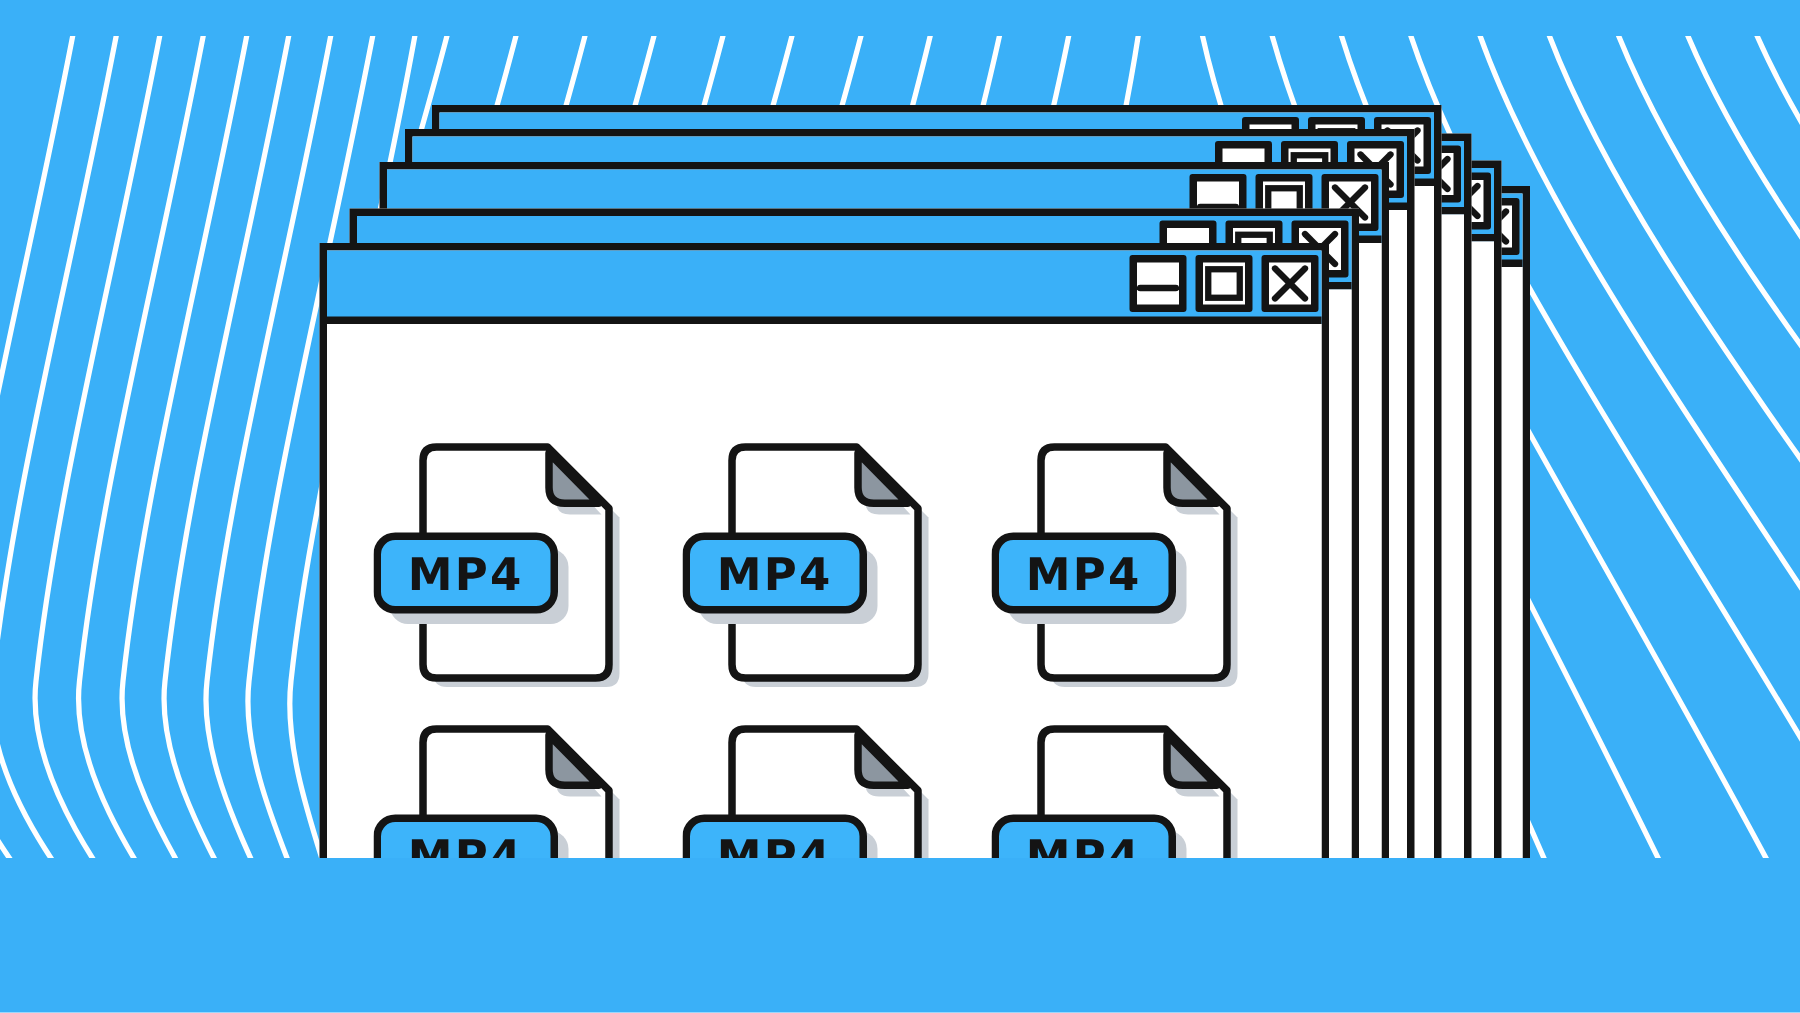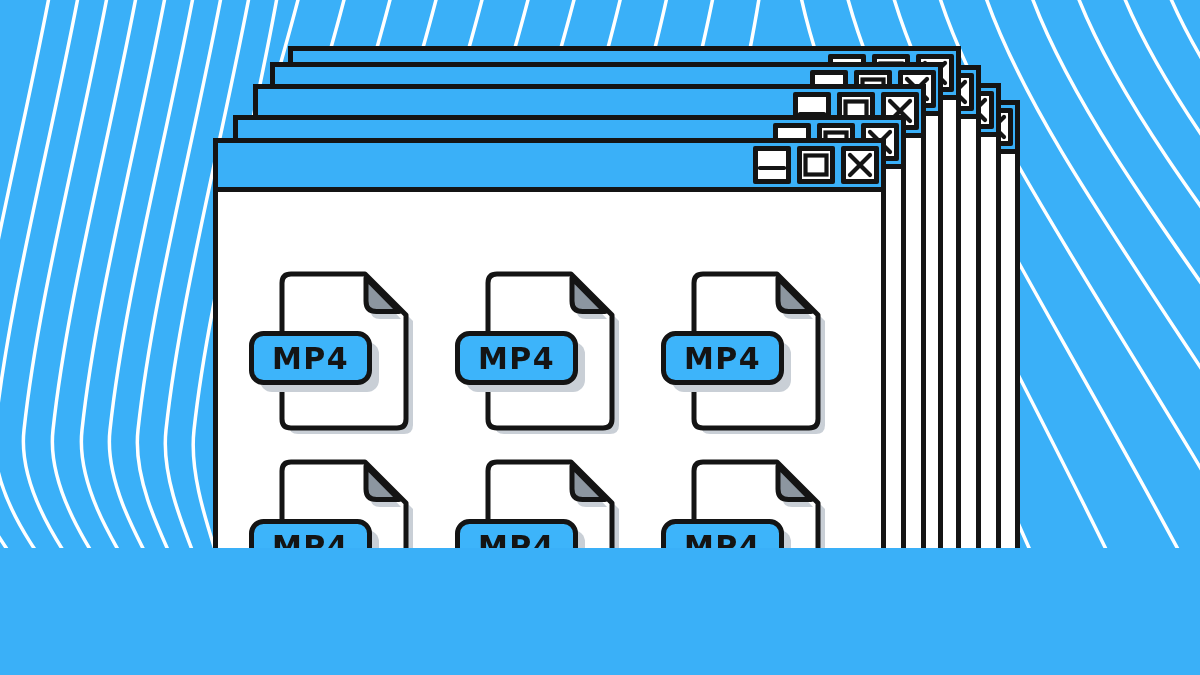--- a/index.html
+++ b/index.html
@@ -1,17 +1,17 @@
 <!DOCTYPE html>
 <html><head>
 <meta charset="utf-8">
 <style>
   html,body{margin:0;padding:0;background:#3AB0F8;}
   .scene{position:relative;width:1200px;height:548px;overflow:hidden;background:#14b8a6;
-         font-family:"DejaVu Sans","Liberation Sans",sans-serif;}
+         font-family:"DejaVu Sans","Liberation Sans",sans-serif;margin-top:24px;}
   .bg{position:absolute;left:0;top:0;}
 
   
   .window{position:absolute;width:673px;height:700px;box-sizing:border-box;
           background:#FFFFFF;border:5px solid #141414;}
   .w1{left:213px;top:138px;z-index:8}
   .w2{left:233px;top:115px;z-index:7}
   .w3{left:253px;top:84px;z-index:6}
   .w4{left:270px;top:62px;z-index:5}
   .w5{left:288px;top:46px;z-index:4}

